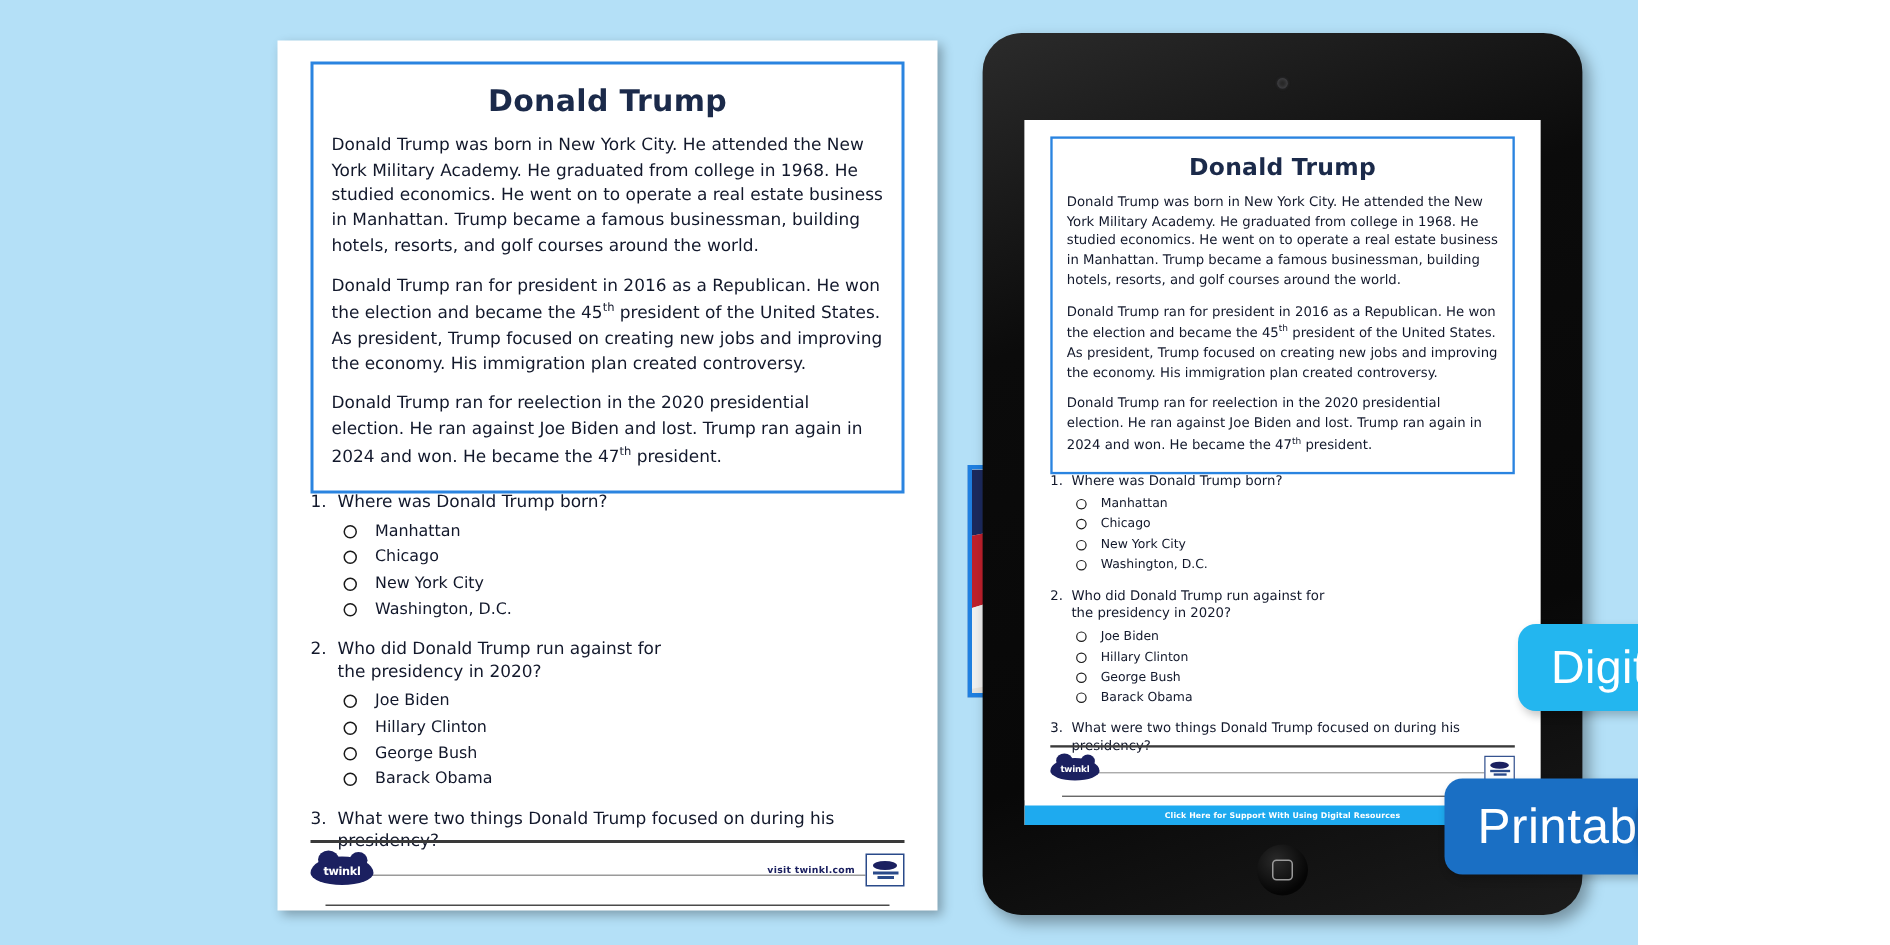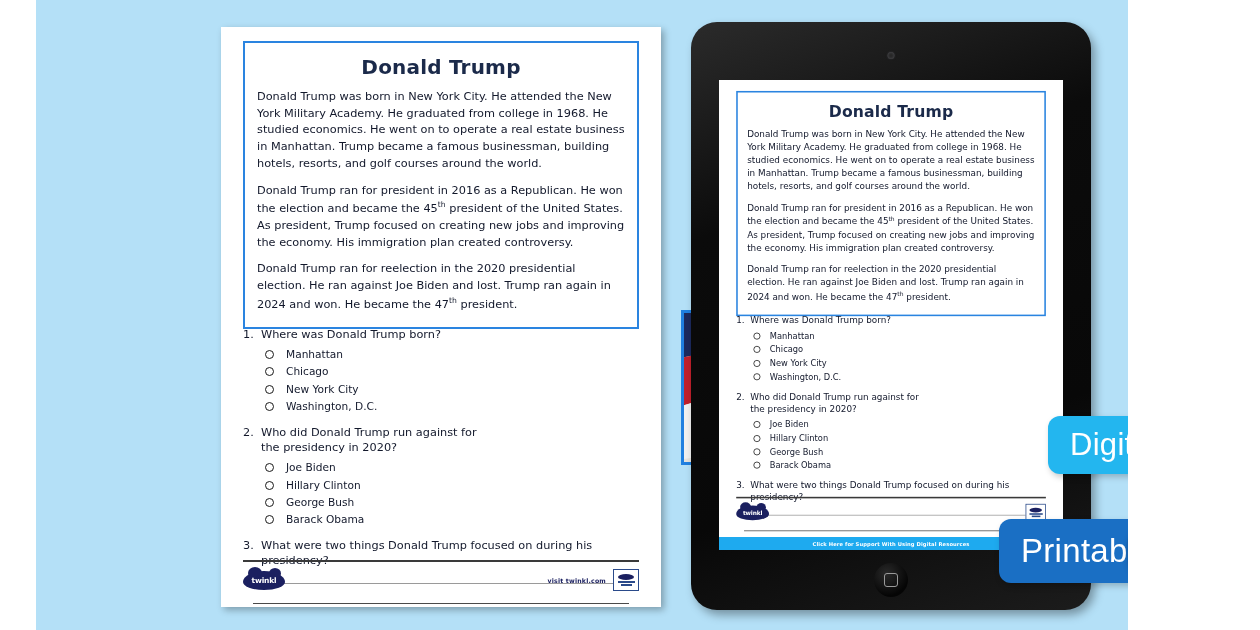--- a/index.html
+++ b/index.html
@@ -6,21 +6,20 @@
     margin: 0; padding: 0;
     width: 1260px; height: 630px;
     overflow: hidden;
     font-family: "Liberation Sans", sans-serif;
   }
   #stage {
     position: relative;
     width: 1092px; height: 630px;
     background: #b4e0f7;
     overflow: hidden;
-    margin-left: 36px;
   }
 
   
   #paper {
     position: absolute;
     left: 185px; top: 27px;
     width: 440px; height: 580px;
     background: #ffffff;
     box-shadow: 3px 3px 7px rgba(0,0,0,0.30);
   }

